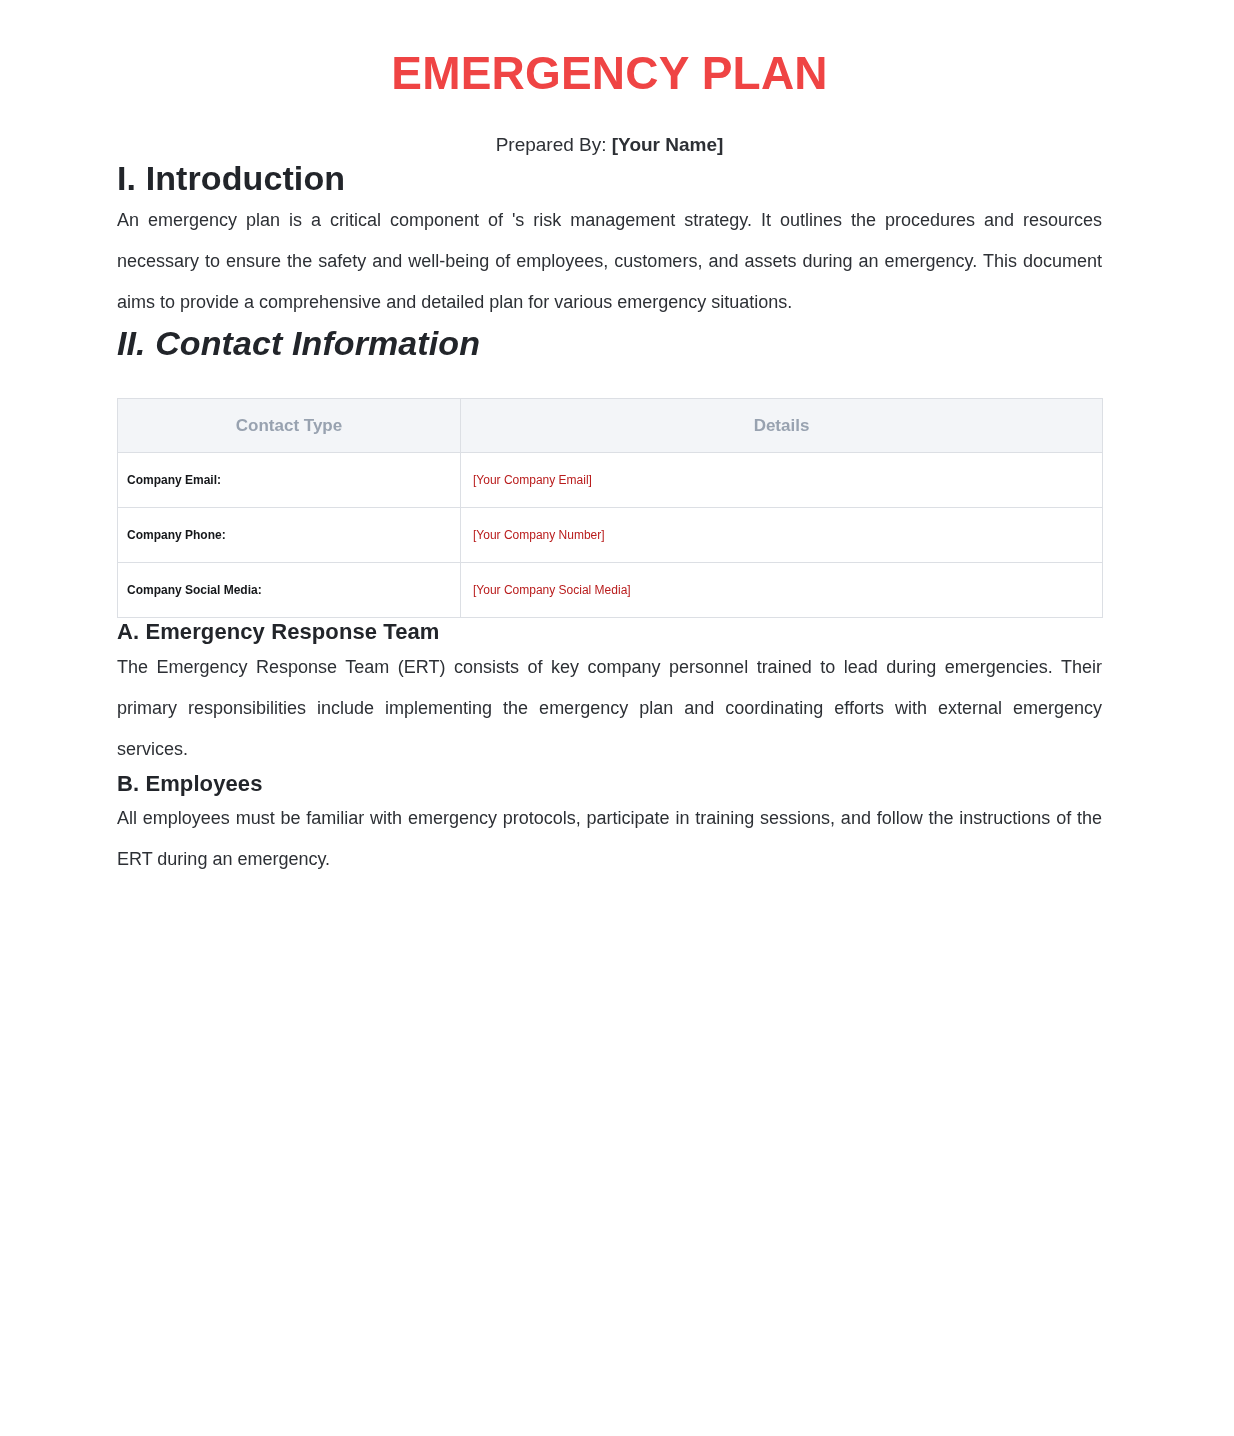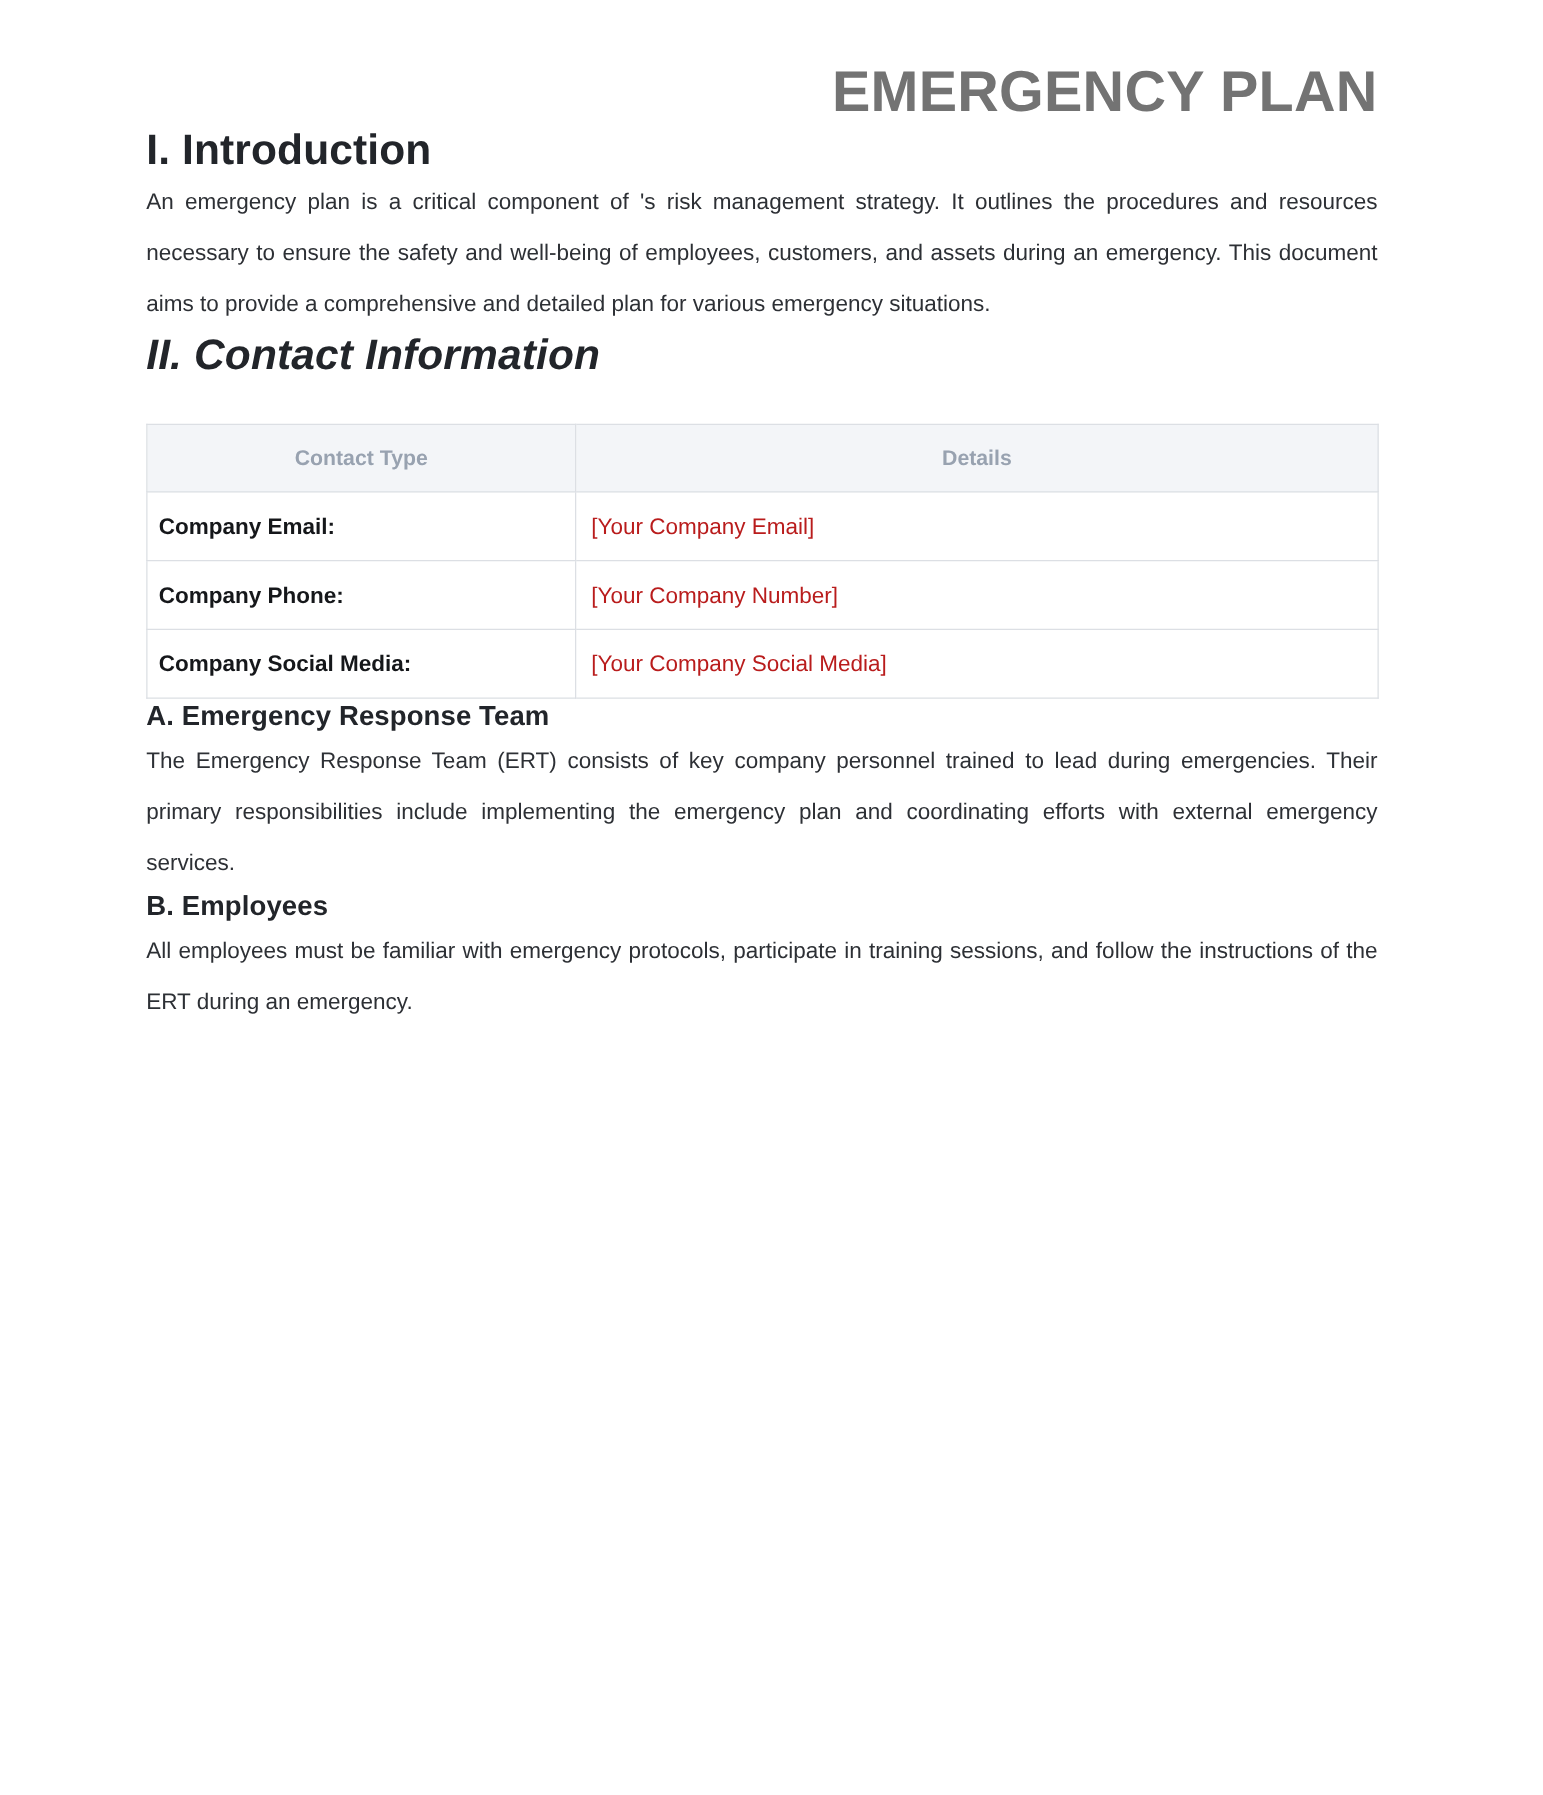--- a/index.html
+++ b/index.html
@@ -25,22 +25,22 @@
     margin: 0 auto;
     padding-left: 117px;
     padding-right: 132px;
     width: 1234px;
   }
 
   
   .doc-title {
     font-size: 46px;
     font-weight: bold;
-    color: #737373;
-    text-align: right;
+    color: #ef4444;
+    text-align: center;
     letter-spacing: 0.2px;
     margin: 0;
     padding-top: 48px;
     line-height: 1.12;
   }
   .prepared-by {
     text-align: center;
     font-size: 19px;
     color: #2d3035;
     margin: 0;
@@ -112,21 +112,21 @@
     height: 54px;
     padding: 0 14px;
     border: 1px solid #dcdfe4;
     vertical-align: middle;
   }
 
   table.contact-table tbody td {
     height: 55px;
     border: 1px solid #dcdfe4;
     vertical-align: middle;
-    font-size: 18px;
+    font-size: 12px;
     color: #181a1d;
     background: #ffffff;
   }
   table.contact-table tbody td.cell-type {
     font-weight: bold;
     padding-left: 9px;
     padding-right: 8px;
     color: #15171a;
   }
   table.contact-table tbody td.cell-details {
@@ -138,20 +138,23 @@
   .bottom-pad { height: 24px; }
 </style>
 </head>
 <body>
 
 <div class="page">
   <div class="content">
 
     <h1 class="doc-title">EMERGENCY PLAN</h1>
 
+    <p class="prepared-by">
+      <span class="label">Prepared By: </span><span class="value">[Your Name]</span>
+    </p>
 
     <h2 class="section-heading s-intro-heading">I. Introduction</h2>
 
     <p class="body-text s-intro-para">An emergency plan is a critical component of 's risk management strategy. It outlines the procedures and resources necessary to ensure the safety and well-being of employees, customers, and assets during an emergency. This document aims to provide a comprehensive and detailed plan for various emergency situations.</p>
 
     <h2 class="section-heading s-contact-heading">II. Contact Information</h2>
 
     <table class="contact-table s-table">
       <colgroup>
         <col class="col-type">

